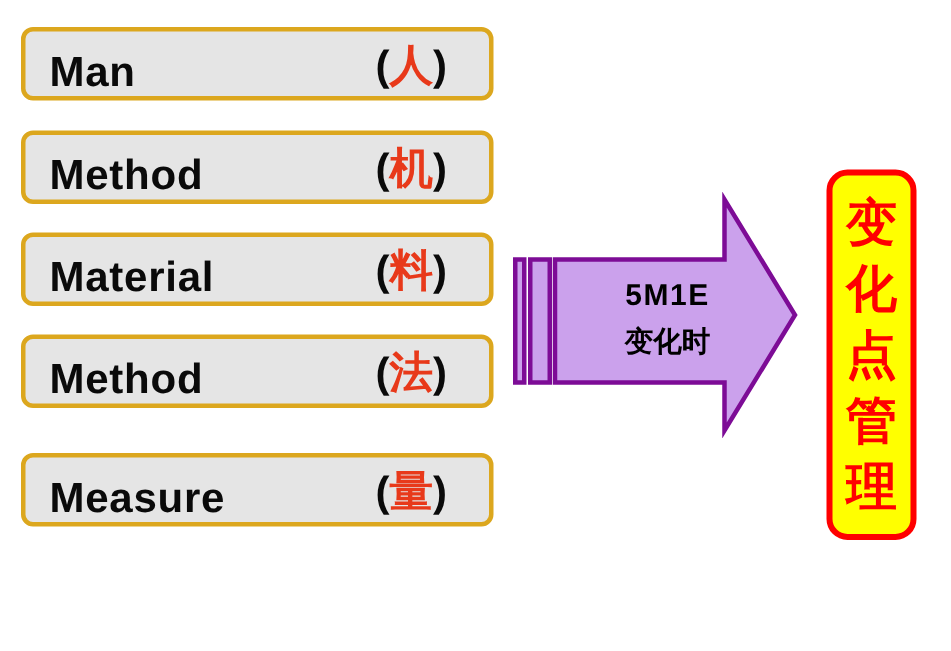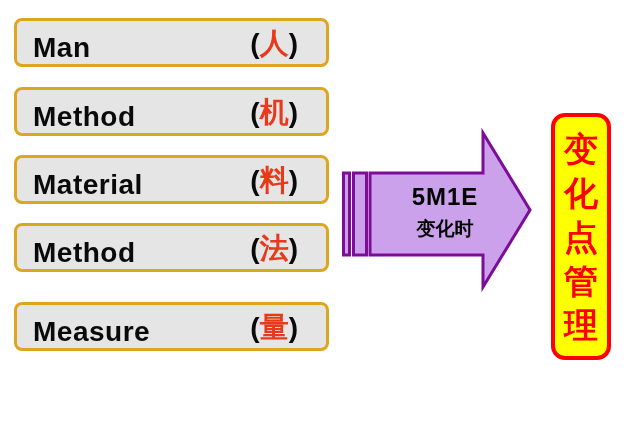--- a/index.html
+++ b/index.html
@@ -57,21 +57,21 @@
   .arrow-text {
     position: absolute;
     left: 370px;
     top: 181px;
     width: 150px;
     text-align: center;
     color: #000000;
     font-weight: bold;
     line-height: 32px;
   }
-  .arrow-line1 { font-size: 24px; letter-spacing: 1px; }
+  .arrow-line1 { font-size: 20px; letter-spacing: 1px; }
   .arrow-line2 { font-size: 19px; }
 
   
   .result-box {
     position: absolute;
     left: 551px;
     top: 113px;
     width: 60px;
     height: 247px;
     box-sizing: border-box;

